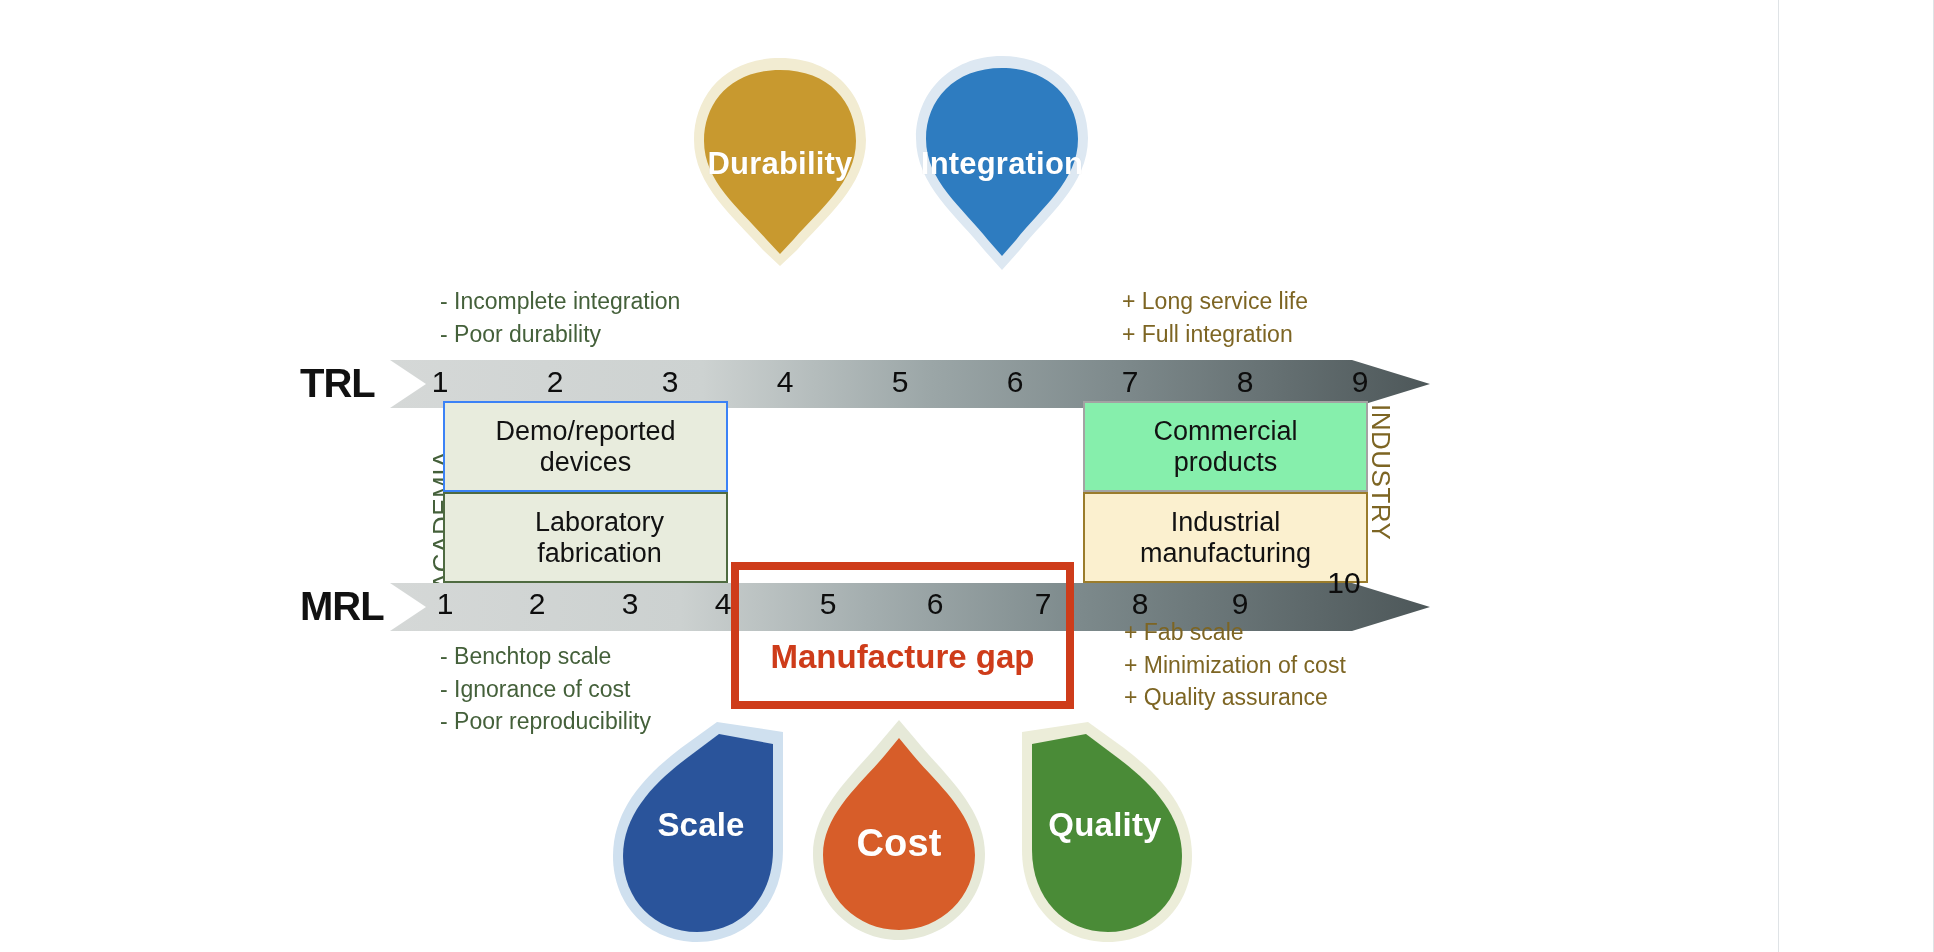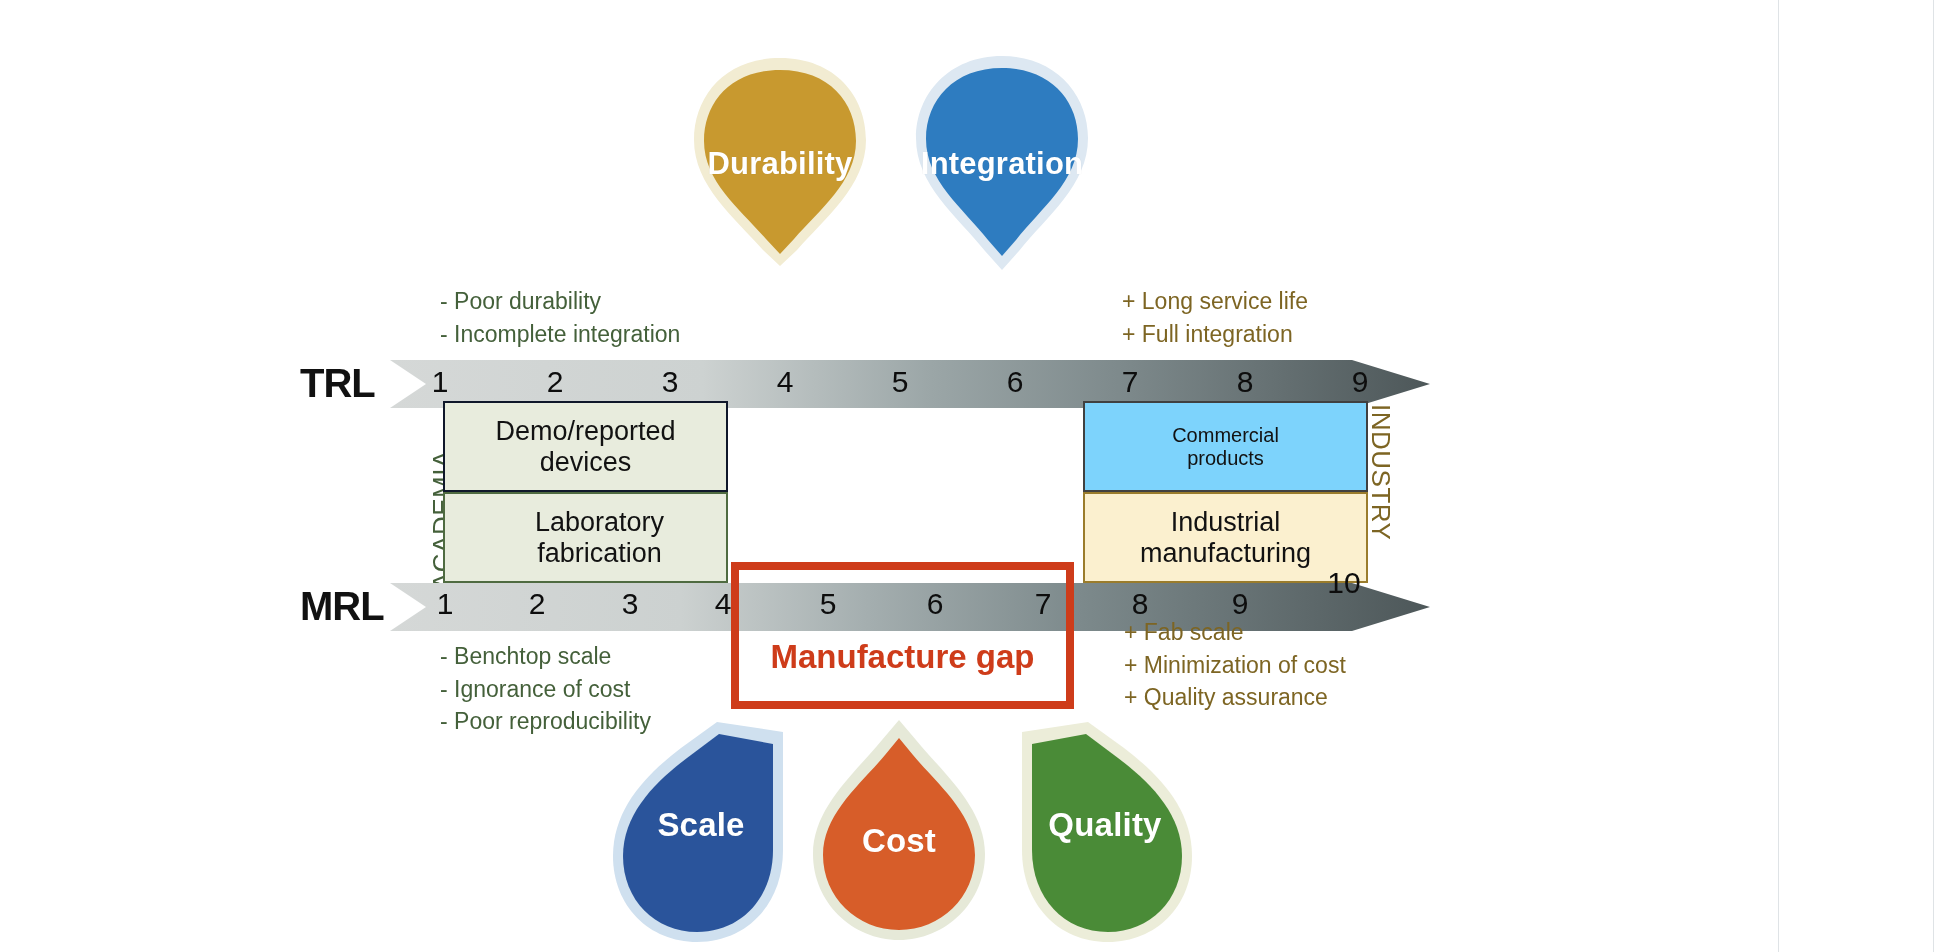--- a/index.html
+++ b/index.html
@@ -59,22 +59,22 @@
 
   <div class="pin" id="pin-int" style="left:908px;top:48px;width:188px;height:230px;">
     <svg width="188" height="230" viewBox="0 0 188 230" aria-hidden="true">
       <path d="M94 8 C147 8 180 46 180 90 C180 137 139 168 111 203 L94 222 L77 203 C49 168 8 137 8 90 C8 46 41 8 94 8 Z" fill="#dde8f2"></path>
       <path d="M94 20 C142 20 170 52 170 91 C170 133 133 160 108 192 L94 208 L80 192 C55 160 18 133 18 91 C18 52 46 20 94 20 Z" fill="#2e7cc0"></path>
     </svg>
     <div class="plabel" style="top:98px;font-size:31px;">Integration</div>
   </div>
 
   <div class="bullets" style="left:440px;top:285px;font-size:23px;color:#44603a;">
+    <div>- Incomplete integration</div>
     <div>- Poor durability</div>
-    <div>- Incomplete integration</div>
   </div>
 
   <div class="bullets" style="left:1122px;top:285px;font-size:23px;color:#7d6523;">
     <div>+ Long service life</div>
     <div>+ Full integration</div>
   </div>
 
   <div class="axis-row" style="left:390px;top:360px;width:1040px;height:48px;">
     <svg class="axis-arrow" viewBox="0 0 1040 48" preserveAspectRatio="none" aria-hidden="true">
       <defs>
@@ -98,36 +98,36 @@
   <div class="tick" style="left:875px;top:365px;width:50px;font-size:30px;">5</div>
   <div class="tick" style="left:990px;top:365px;width:50px;font-size:30px;">6</div>
   <div class="tick" style="left:1105px;top:365px;width:50px;font-size:30px;">7</div>
   <div class="tick" style="left:1220px;top:365px;width:50px;font-size:30px;">8</div>
   <div class="tick" style="left:1335px;top:365px;width:50px;font-size:30px;">9</div>
 
   <div class="vlabel" style="left:427px;top:590px;font-size:26px;color:#44603a;
        transform:rotate(-90deg);">ACADEMIA</div>
 
   <div class="stack" style="left:443px;top:401px;width:285px;height:182px;">
-    <div class="cell" style="top:0;height:91px;background:#e8ecdd;border:2px solid #0f172a;font-size:27px;">
+    <div class="cell" style="top:0;height:91px;background:#e8ecdd;border:2px solid #3b82f6;font-size:27px;">
       <span>
         <span>Demo/reported</span><br>
         <span>devices</span>
       </span>
     </div>
     <div class="cell" style="top:91px;height:91px;background:#e8ecdd;border:2px solid #4f6b41;font-size:27px;padding-left:28px;">
       <span>
         <span>Laboratory</span><br>
         <span>fabrication</span>
       </span>
     </div>
   </div>
 
   <div class="stack" style="left:1083px;top:401px;width:285px;height:182px;">
-    <div class="cell" style="top:0;height:91px;background:#7dd3fc;border:2px solid #404040;font-size:20px;">
+    <div class="cell" style="top:0;height:91px;background:#86efac;border:2px solid #a3a3a3;font-size:27px;">
       <span>
         <span>Commercial</span><br>
         <span>products</span>
       </span>
     </div>
     <div class="cell" style="top:91px;height:91px;background:#fbf0cf;border:2px solid #9a7c2c;font-size:27px;">
       <span>
         <span>Industrial</span><br>
         <span>manufacturing</span>
       </span>
@@ -188,21 +188,21 @@
       <path d="M168 28 L168 134 C168 182 136 216 92 216 C50 216 18 184 18 140 C18 98 50 66 82 42 L114 18 Z" fill="#2a549b"></path>
     </svg>
     <div class="plabel" style="top:90px;font-size:33px;">Scale</div>
   </div>
 
   <div class="pin" id="pin-cost" style="left:805px;top:712px;width:188px;height:240px;">
     <svg width="188" height="240" viewBox="0 0 188 240" aria-hidden="true">
       <path d="M94 8 L111 28 C139 62 180 96 180 142 C180 190 141 228 94 228 C47 228 8 190 8 142 C8 96 49 62 77 28 Z" fill="#e6e9d8"></path>
       <path d="M94 26 L108 43 C133 73 170 102 170 143 C170 185 136 218 94 218 C52 218 18 185 18 143 C18 102 55 73 80 43 Z" fill="#d75d29"></path>
     </svg>
-    <div class="plabel" style="top:110px;font-size:33px;">Cost</div>
+    <div class="plabel" style="top:110px;font-size:38px;">Cost</div>
   </div>
 
   <div class="pin" id="pin-quality" style="left:1008px;top:716px;width:194px;height:234px;">
     <svg width="194" height="234" viewBox="0 0 194 234" aria-hidden="true">
       <path d="M14 16 L14 134 C14 188 50 226 100 226 C148 226 184 190 184 140 C184 92 150 58 116 32 L80 6 Z" fill="#ecedd9"></path>
       <path d="M24 28 L24 134 C24 182 56 216 100 216 C142 216 174 184 174 140 C174 98 142 66 110 42 L78 18 Z" fill="#4a8b37"></path>
     </svg>
     <div class="plabel" style="top:90px;font-size:33px;">Quality</div>
   </div>
 

